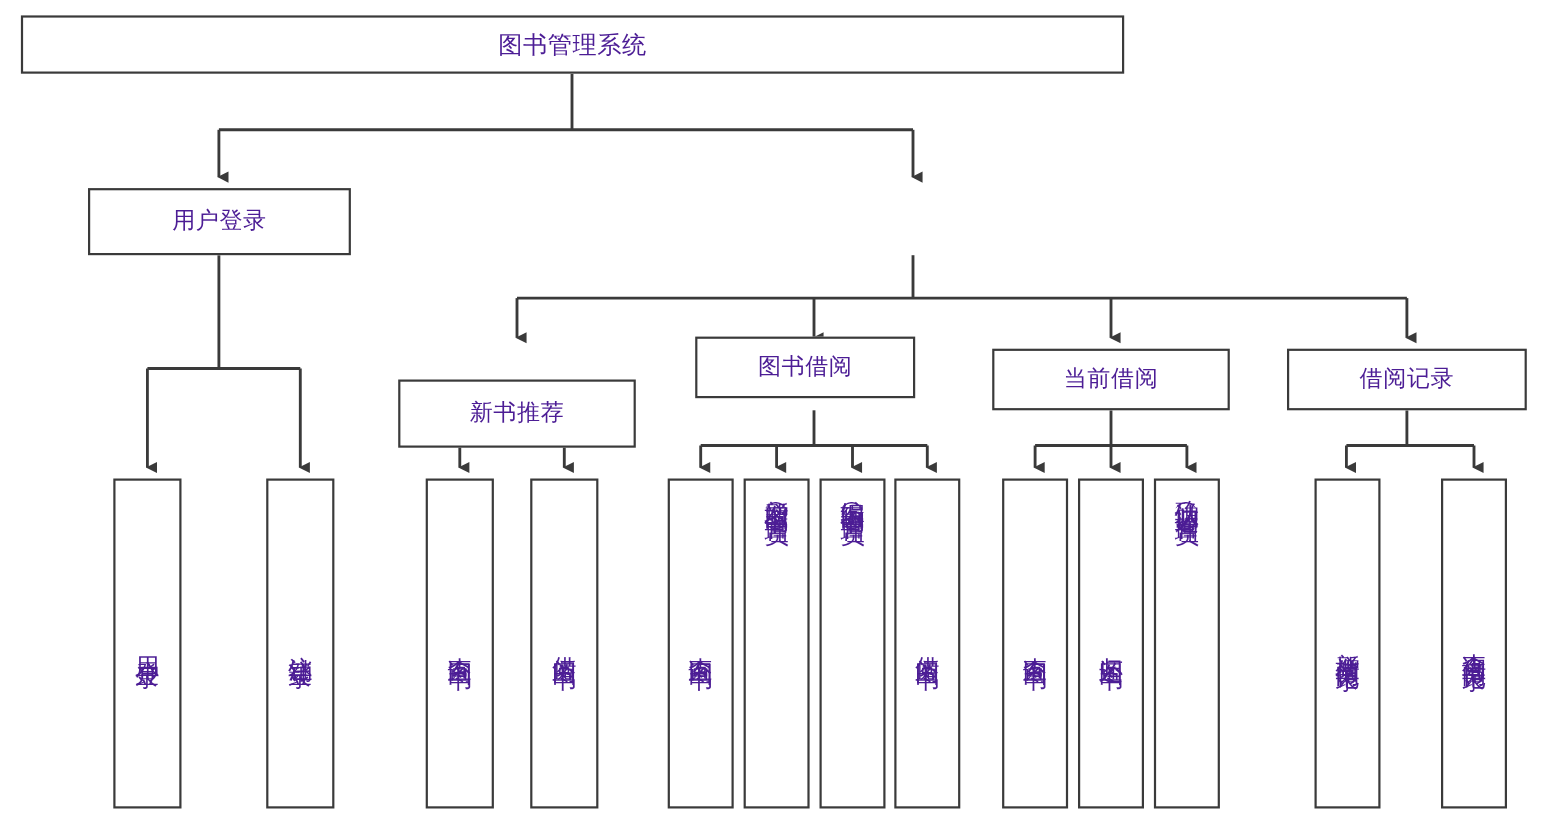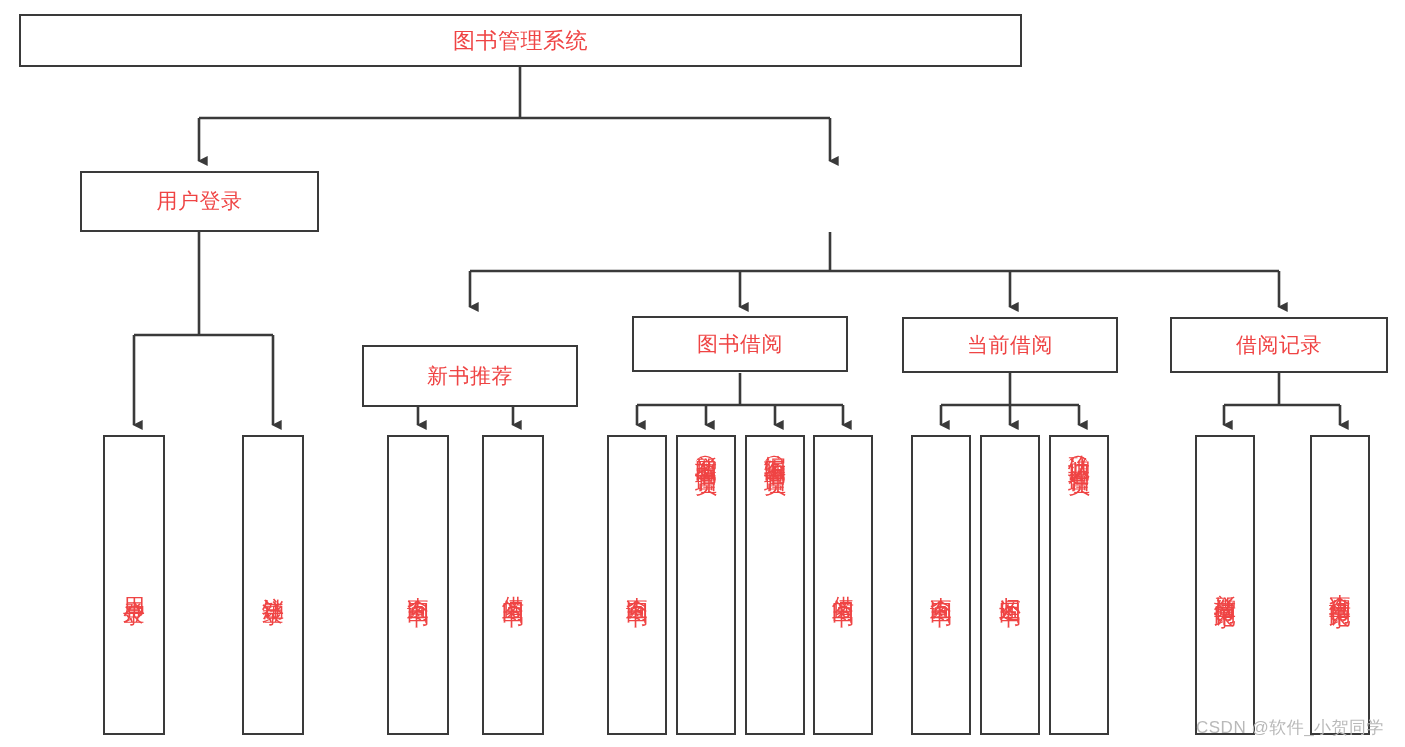--- a/index.html
+++ b/index.html
@@ -24,21 +24,21 @@
     width: 1405px;
     height: 747px;
     pointer-events: none;
   }
   
   .node {
     position: absolute;
     box-sizing: border-box;
     border: 2.5px solid #3a3a3a;
     background: #ffffff;
-    color: #ef4444;
+    color: #4c1d95;
     display: flex;
     align-items: center;
     justify-content: center;
     text-align: center;
     line-height: 1.18;
   }
   .node .lbl {
     display: block;
     white-space: nowrap;
   }
@@ -139,21 +139,21 @@
 
   <div class="node h" style="left:80px; top:171px; width:239px; height:61px;">
     <span class="lbl">用户登录</span>
   </div>
 
 
   <div class="node h" style="left:362px; top:317px; width:216px; height:62px;margin-top:28px;">
     <span class="lbl">新书推荐</span>
   </div>
 
-  <div class="node h" style="left:632px; top:316px; width:216px; height:56px;">
+  <div class="node h" style="left:632px; top:306px; width:200px; height:56px;">
     <span class="lbl">图书借阅</span>
   </div>
 
   <div class="node h" style="left:1170px; top:317px; width:218px; height:56px;">
     <span class="lbl">借阅记录</span>
   </div>
 
   <div class="node h" style="left:902px; top:317px; width:216px; height:56px;">
     <span class="lbl">当前借阅</span>
   </div>
@@ -203,15 +203,14 @@
   </div>
 
   <div class="node v mid" style="left:1195px; top:435px; width:60px; height:300px;">
     <span class="lbl">新增借阅记录</span>
   </div>
 
   <div class="node v mid" style="left:1310px; top:435px; width:60px; height:300px;">
     <span class="lbl">查询借阅记录</span>
   </div>
 
-  <div class="watermark" style="left:1196px; top:716px;">CSDN @软件_小贺同学</div>
 
 </div>
 
 </body></html>

